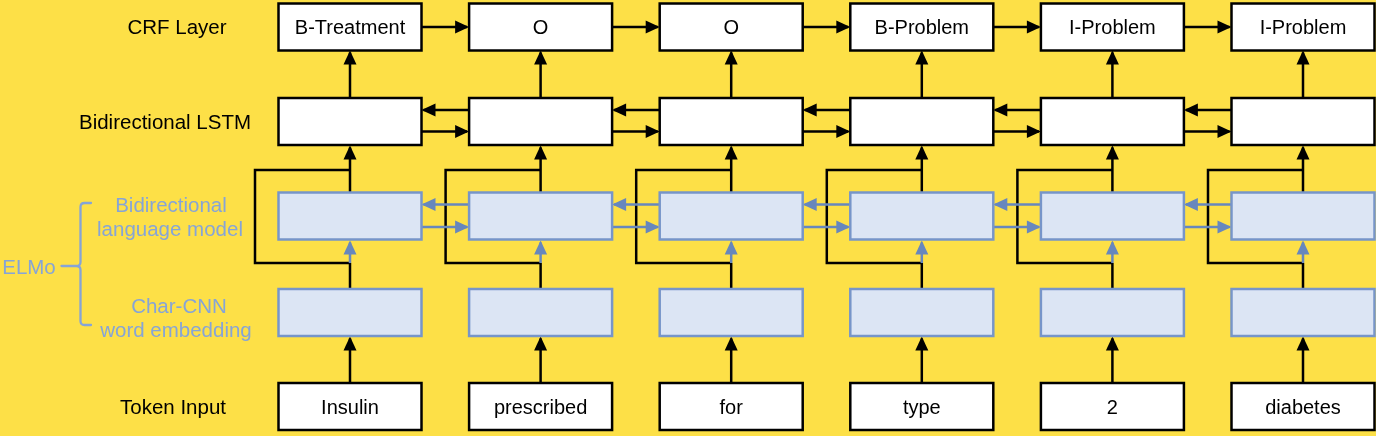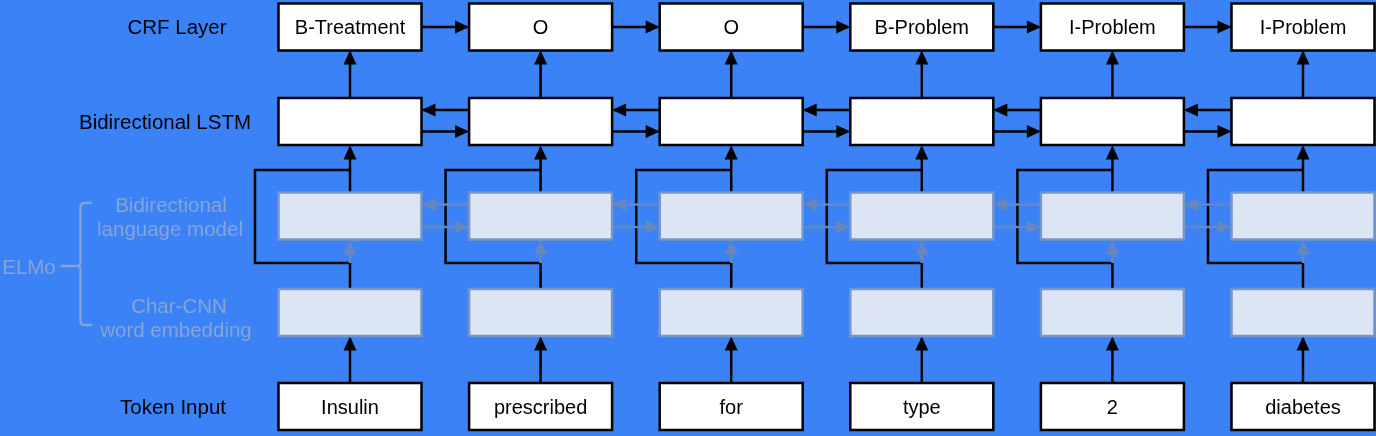--- a/index.html
+++ b/index.html
@@ -1,20 +1,20 @@
 <!DOCTYPE html>
 <html><head>
 <meta charset="utf-8">
 <style>
   html, body { margin: 0; padding: 0; background: #ffffff; }
   .canvas {
     position: relative;
     width: 1376px;
     height: 436px;
-    background: #3b82f6;
+    background: #fde047;
     overflow: hidden;
   }
   svg { display: block; }
   text {
     font-family: "Liberation Sans", "DejaVu Sans", sans-serif;
   }
   .box-label  { font-size: 20px; }
   .row-label  { font-size: 20.5px; }
 </style>
 </head>

